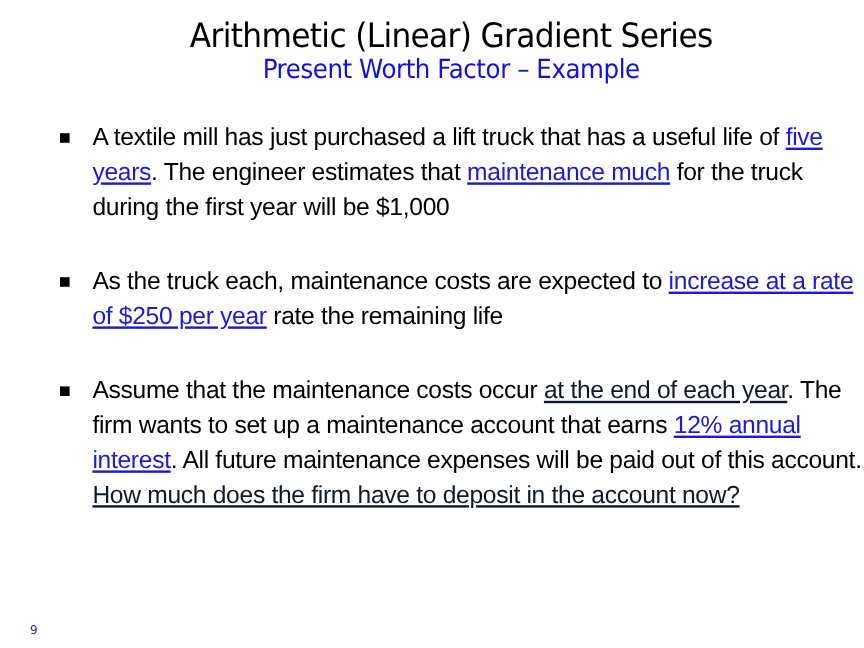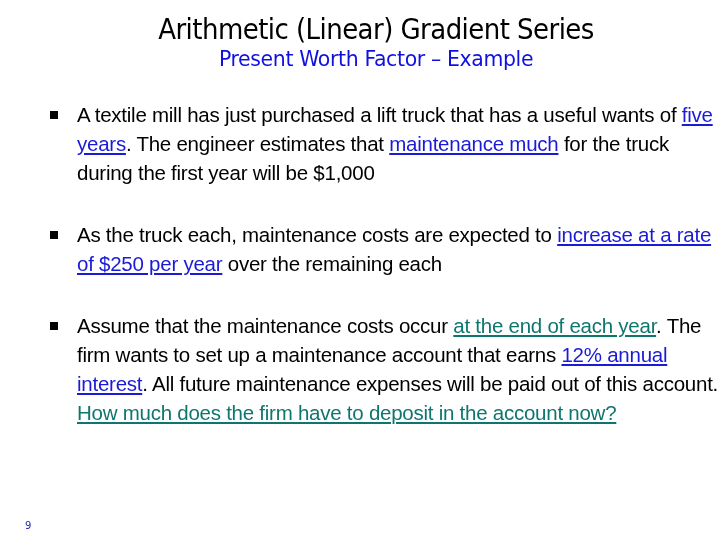--- a/index.html
+++ b/index.html
@@ -72,21 +72,21 @@
       top: 11px;
       width: 8px;
       height: 8px;
       background: #000000;
     }
     .link-blue {
       color: #1a1ad8;
       text-decoration: underline;
     }
     .link-red {
-      color: #0f766e;
+      color: #0f172a;
       text-decoration: underline;
     }
     .slide-number {
       position: absolute;
       left: 9px;
       top: 520px;
       font-family: "DejaVu Sans", sans-serif;
       font-size: 10px;
       color: #2a2ab0;
     }
@@ -96,25 +96,25 @@
 
 <div class="slide">
   <div class="title-block">
     <div class="title-main">Arithmetic (Linear) Gradient Series</div>
     <div class="title-sub">Present Worth Factor – Example</div>
   </div>
 
   <ul class="bullets">
     <li class="bullet">
       <span class="bullet-marker"></span>
-      <span>A textile mill has just purchased a lift truck that has a useful wants of </span><span class="link-blue">five years</span><span>. The engineer estimates that </span><span class="link-blue">maintenance much</span><span> for the truck during the first year will be $1,000</span>
+      <span>A textile mill has just purchased a lift truck that has a useful life of </span><span class="link-blue">five years</span><span>. The engineer estimates that </span><span class="link-blue">maintenance much</span><span> for the truck during the first year will be $1,000</span>
     </li>
     <li class="bullet">
       <span class="bullet-marker"></span>
-      <span>As the truck each, maintenance costs are expected to </span><span class="link-blue">increase at a rate of $250 per year</span><span> over the remaining each</span>
+      <span>As the truck each, maintenance costs are expected to </span><span class="link-blue">increase at a rate of $250 per year</span><span> rate the remaining life</span>
     </li>
     <li class="bullet">
       <span class="bullet-marker"></span>
       <span>Assume that the maintenance costs occur </span><span class="link-red">at the end of each year</span><span>. The firm wants to set up a maintenance account that earns </span><span class="link-blue">12% annual interest</span><span>. All future maintenance expenses will be paid out of this account. </span><span class="link-red">How much does the firm have to deposit in the account now?</span>
     </li>
   </ul>
 
   <div class="slide-number">9</div>
 </div>
 

